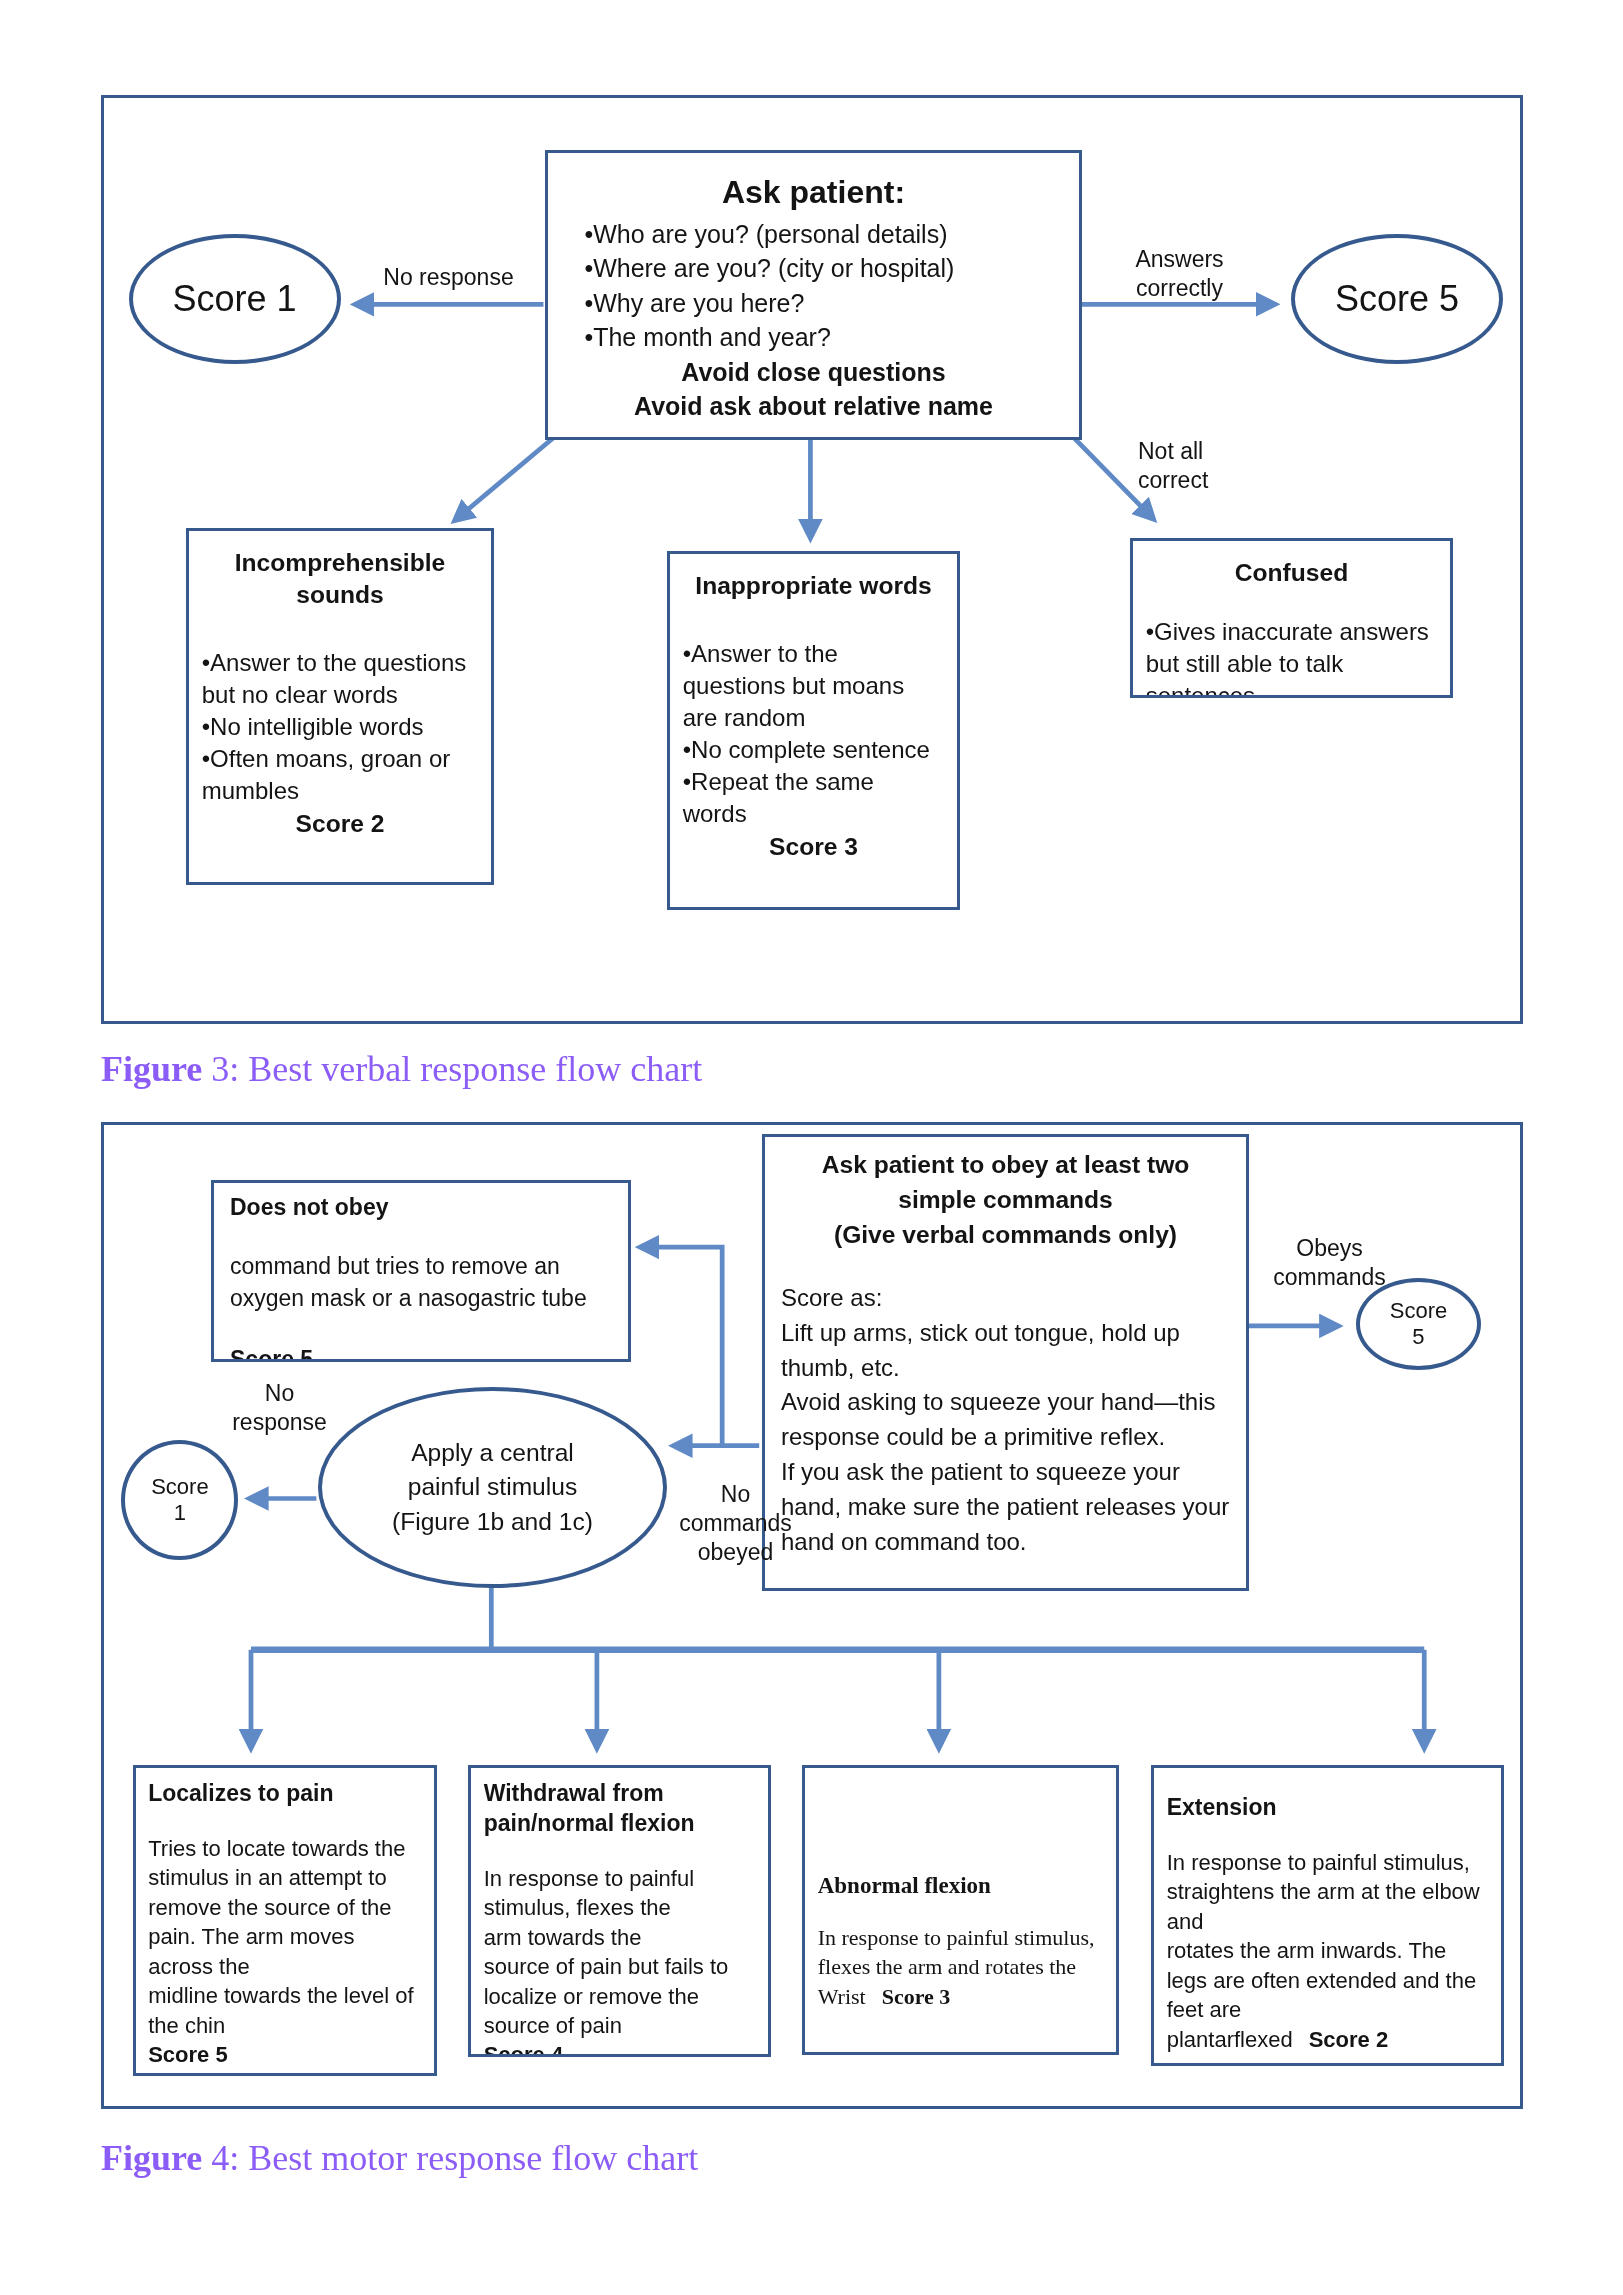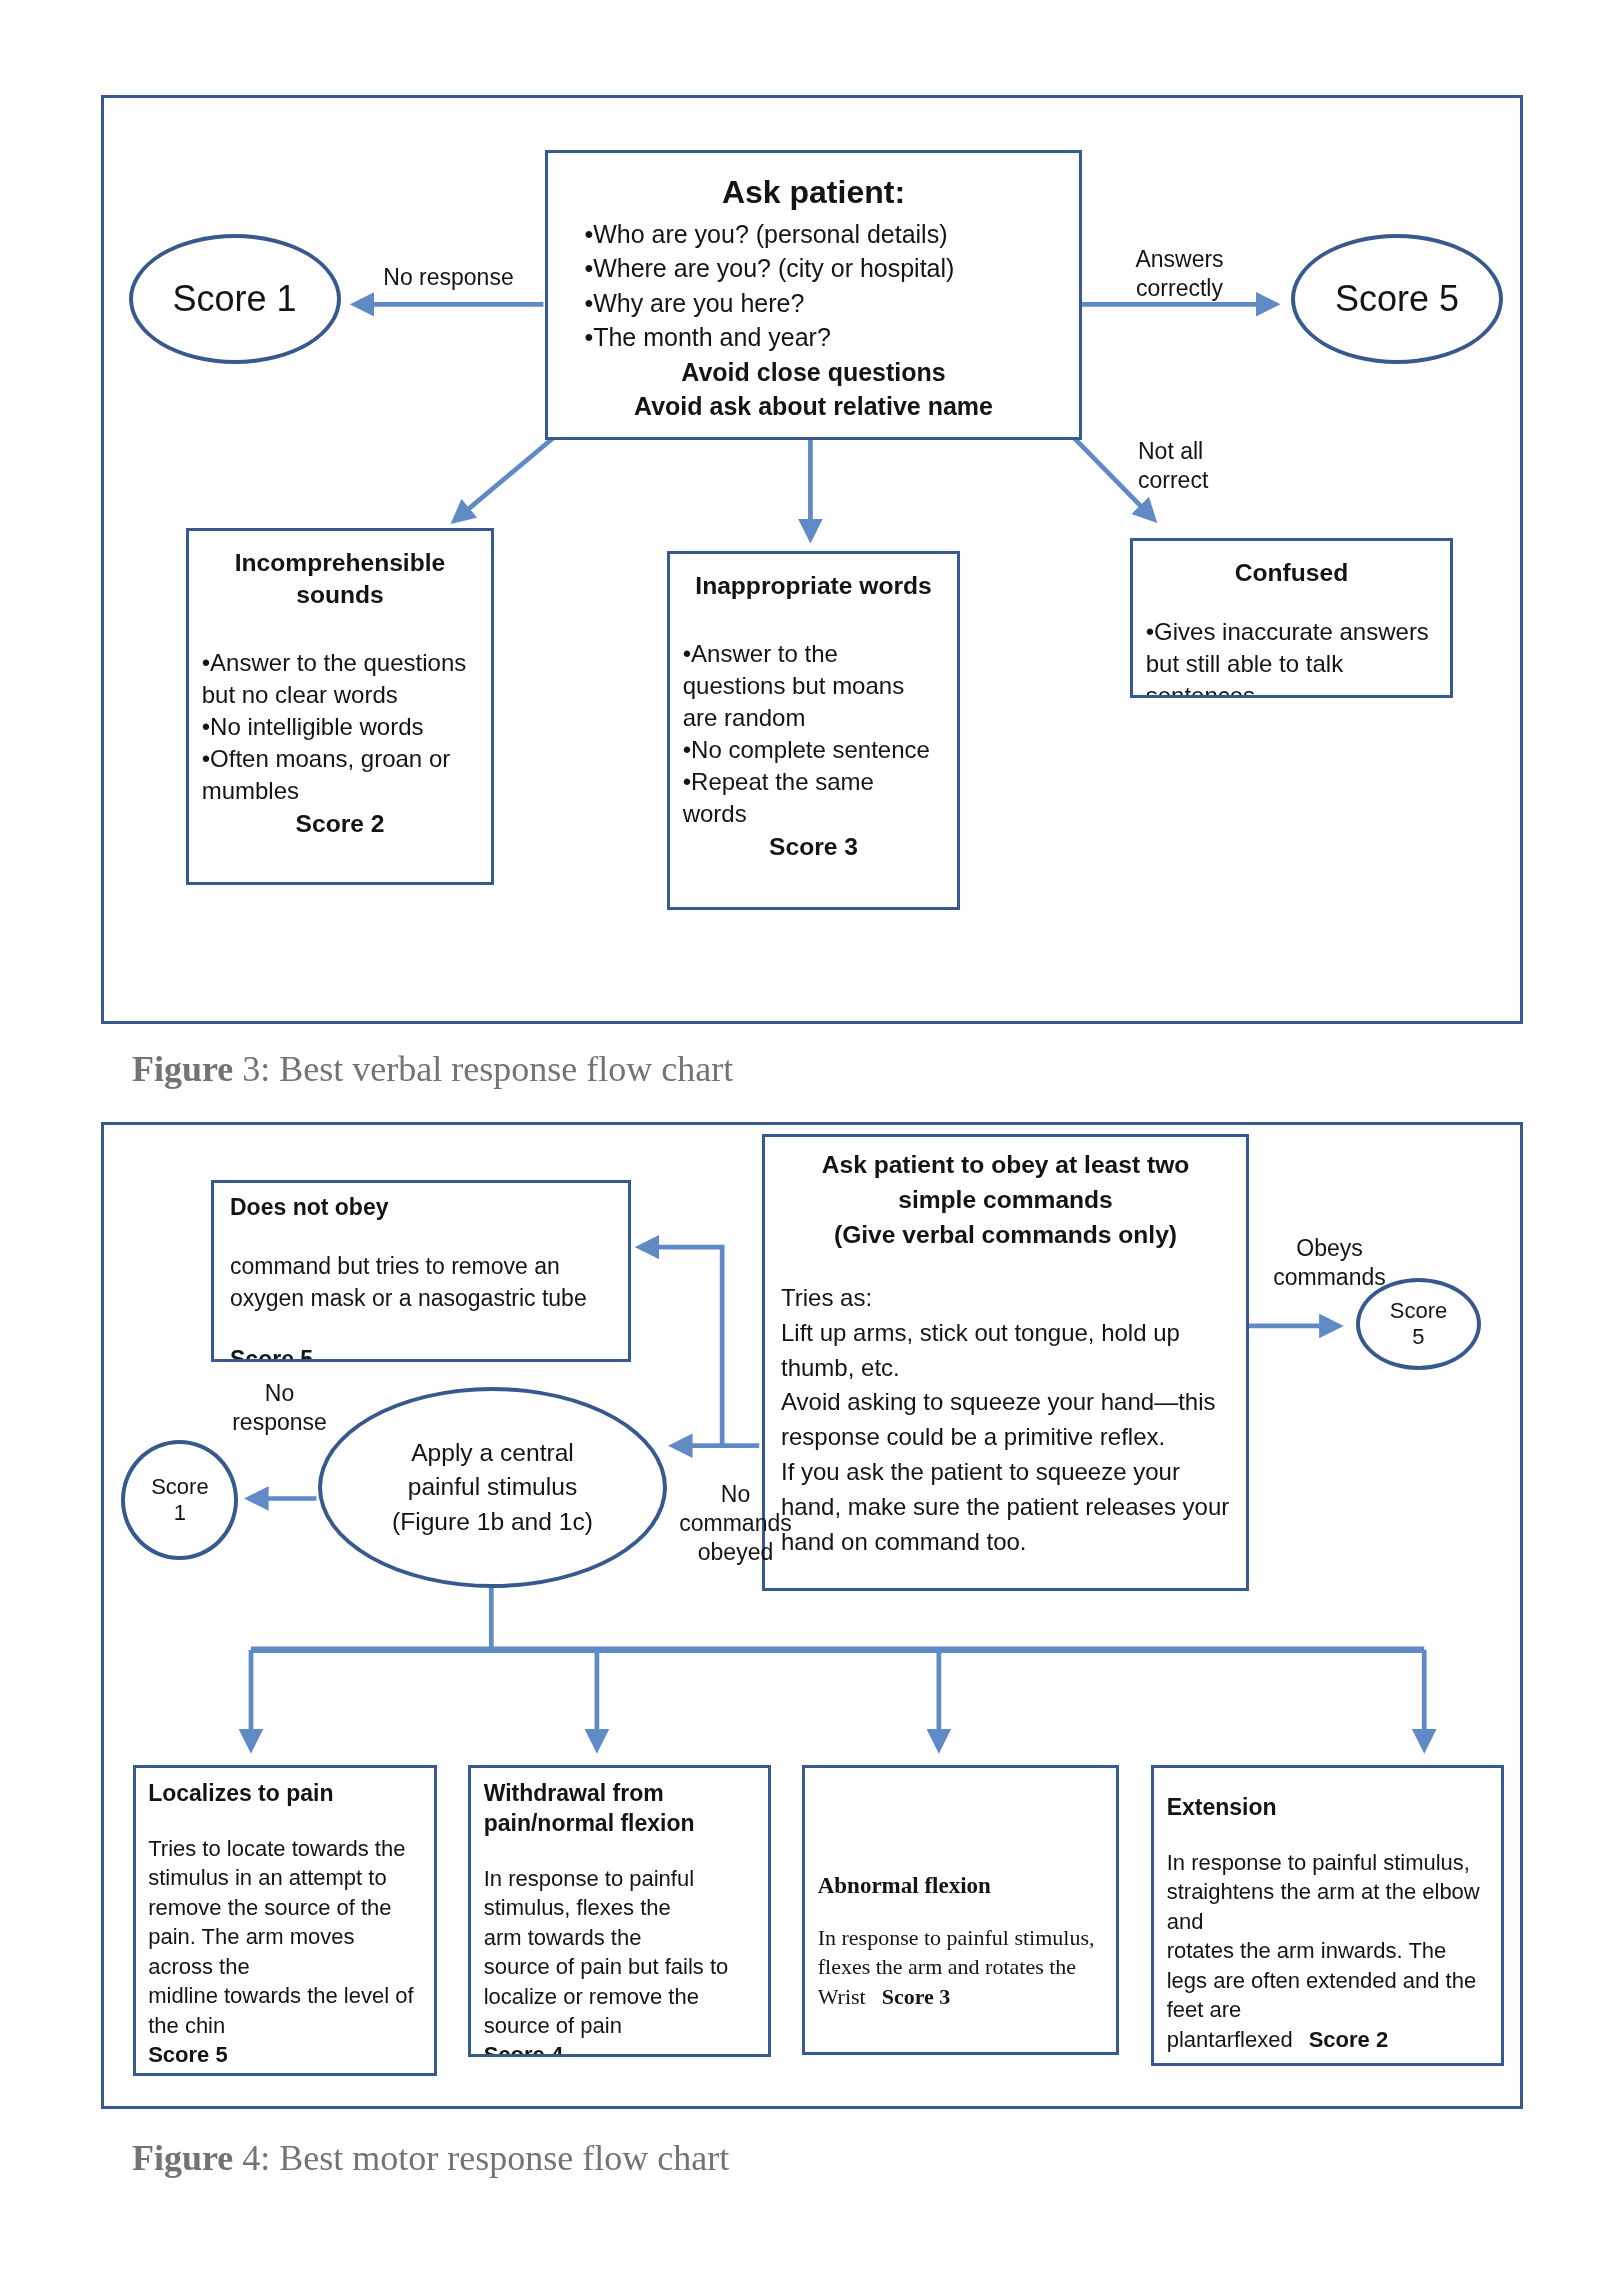--- a/index.html
+++ b/index.html
@@ -47,21 +47,21 @@
   #box-inapp{left:563px;top:453px;width:293px;height:359px;}
   #box-conf{left:1026px;top:440px;width:323px;height:160px;}
   .vbox-title{font-size:24.6px;font-weight:bold;text-align:center;line-height:1.3;}
   .vbox-body{font-size:24px;line-height:1.33;margin-top:36px;}
   #box-conf .vbox-body{margin-top:27px;}
   .vbox-score{font-size:24.6px;font-weight:bold;text-align:center;margin-top:3.2px;}
 
   
   .caption{
     position:absolute;left:101px;font-family:"Liberation Serif", serif;
-    font-size:36px;color:#737373;margin-left:31px;
+    font-size:36px;color:#8b5cf6;
   }
   #cap3{top:1048px;}
   #cap4{top:2137px;}
 
   
   .cmd-box{left:658px;top:8.7px;width:487px;height:457px;padding:11px 16px 0 16px;}
   .cmd-title{font-size:24.6px;font-weight:bold;text-align:center;line-height:1.42;}
   .cmd-body{font-size:24px;line-height:1.45;margin-top:28.5px;}
   .dno-box{left:107px;top:55px;width:420px;height:182px;padding:11px 16px;}
   .dno-title{font-size:23px;font-weight:bold;}
@@ -173,21 +173,21 @@
     <line x1="624" y1="666" x2="624" y2="790" stroke="#5f8ac6" stroke-width="6" marker-end="url(#ah4)"></line>
     <line x1="1058" y1="666" x2="1058" y2="790" stroke="#5f8ac6" stroke-width="6" marker-end="url(#ah4)"></line>
     <line x1="1674" y1="666" x2="1674" y2="790" stroke="#5f8ac6" stroke-width="6" marker-end="url(#ah4)"></line>
   </svg>
 
   <div class="node cmd-box">
     <div class="cmd-title pre">Ask patient to obey at least two
 simple commands</div>
     <div class="cmd-title">(Give verbal commands only)</div>
     <div class="cmd-body">
-      <div>Tries as:</div>
+      <div>Score as:</div>
       <div>Lift up arms, stick out tongue, hold up thumb, etc.</div>
       <div>Avoid asking to squeeze your hand—this response could be a primitive reflex.</div>
       <div> If you ask the patient to squeeze your hand, make sure the patient releases your hand on command too.</div>
     </div>
   </div>
 
   <div class="node dno-box">
     <div class="dno-title">Does not obey</div>
     <div class="dno-body">command but tries to remove an oxygen mask or a nasogastric tube</div>
     <div class="dno-score">Score 5</div>

